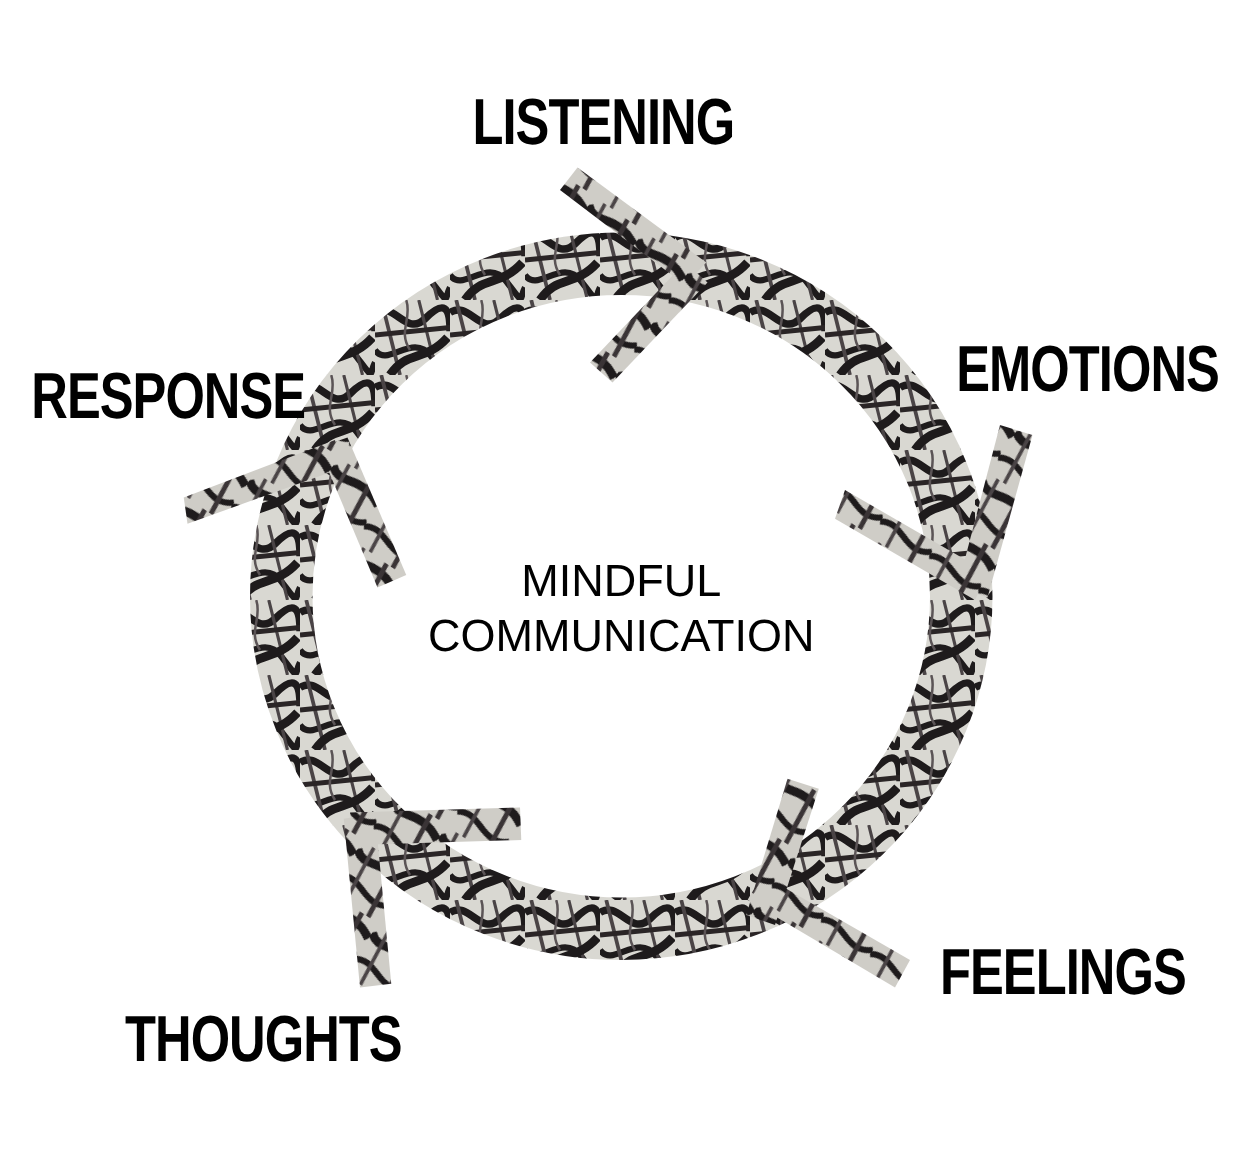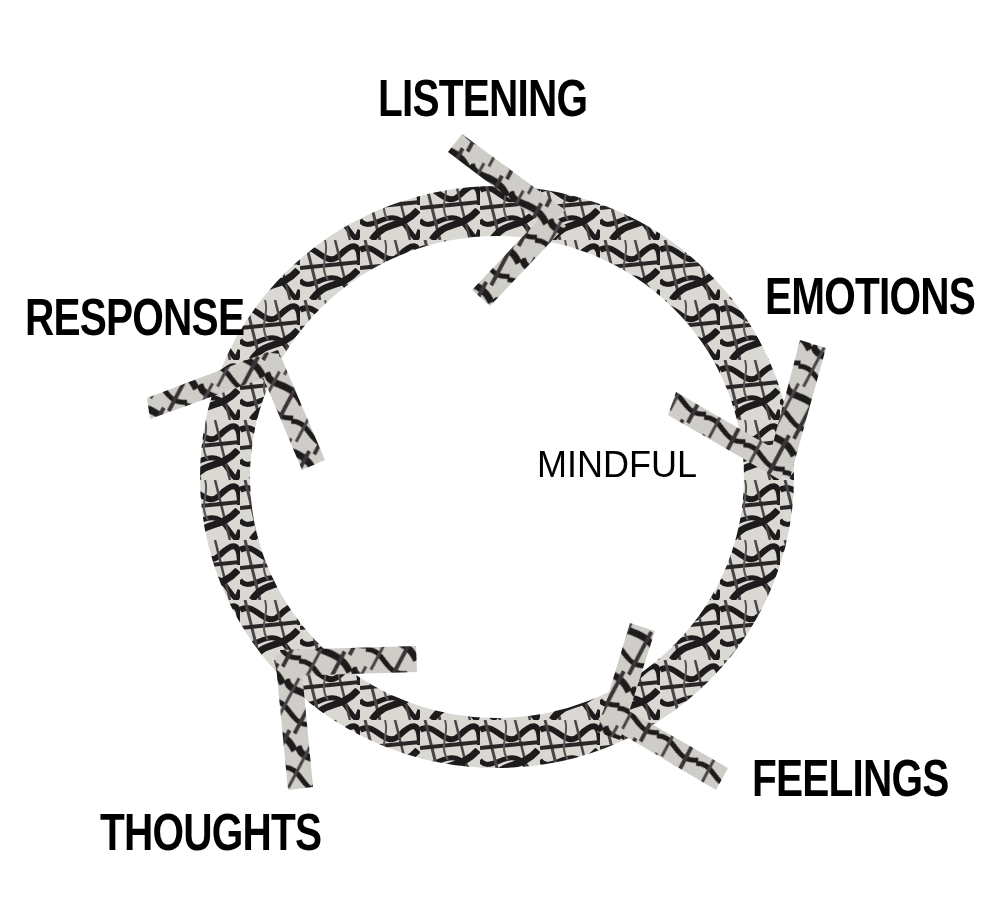--- a/index.html
+++ b/index.html
@@ -13,21 +13,21 @@
       white-space: nowrap;
       line-height: 1;
       letter-spacing: -1px;
       transform-origin: left top;
       transform: scaleX(0.78);
       font-size: 52px;
     }
     .center-title {
       position: absolute;
       left: 297px; top: 443px; width: 400px;
-      text-align: right;
+      text-align: center;
       font-family: "Liberation Sans", sans-serif;
       font-weight: 400;
       color: #000;
       font-size: 36px;
       line-height: 44px;
     }
     svg { position: absolute; left: 0; top: 0; }
   </style>
 </head>
 <body>
@@ -78,20 +78,21 @@
     </g>
 
     <g>
       <polygon points="147,398 150,419 272,375 268,352" fill="url(#scribble2)"></polygon>
       <polygon points="255,358 278,350 325,460 302,470" fill="url(#scribble2)"></polygon>
     </g>
   </svg>
 
   <div class="center-title">
     <div>MINDFUL</div>
+    <div>COMMUNICATION</div>
   </div>
 
   <div class="label" style="left:378px; top:72px;">LISTENING</div>
   <div class="label" style="left:765px; top:270px;">EMOTIONS</div>
   <div class="label" style="left:752px; top:752px;">FEELINGS</div>
   <div class="label" style="left:100px; top:806px;">THOUGHTS</div>
   <div class="label" style="left:25px; top:291px;">RESPONSE</div>
 </div>
 
 </body></html>

